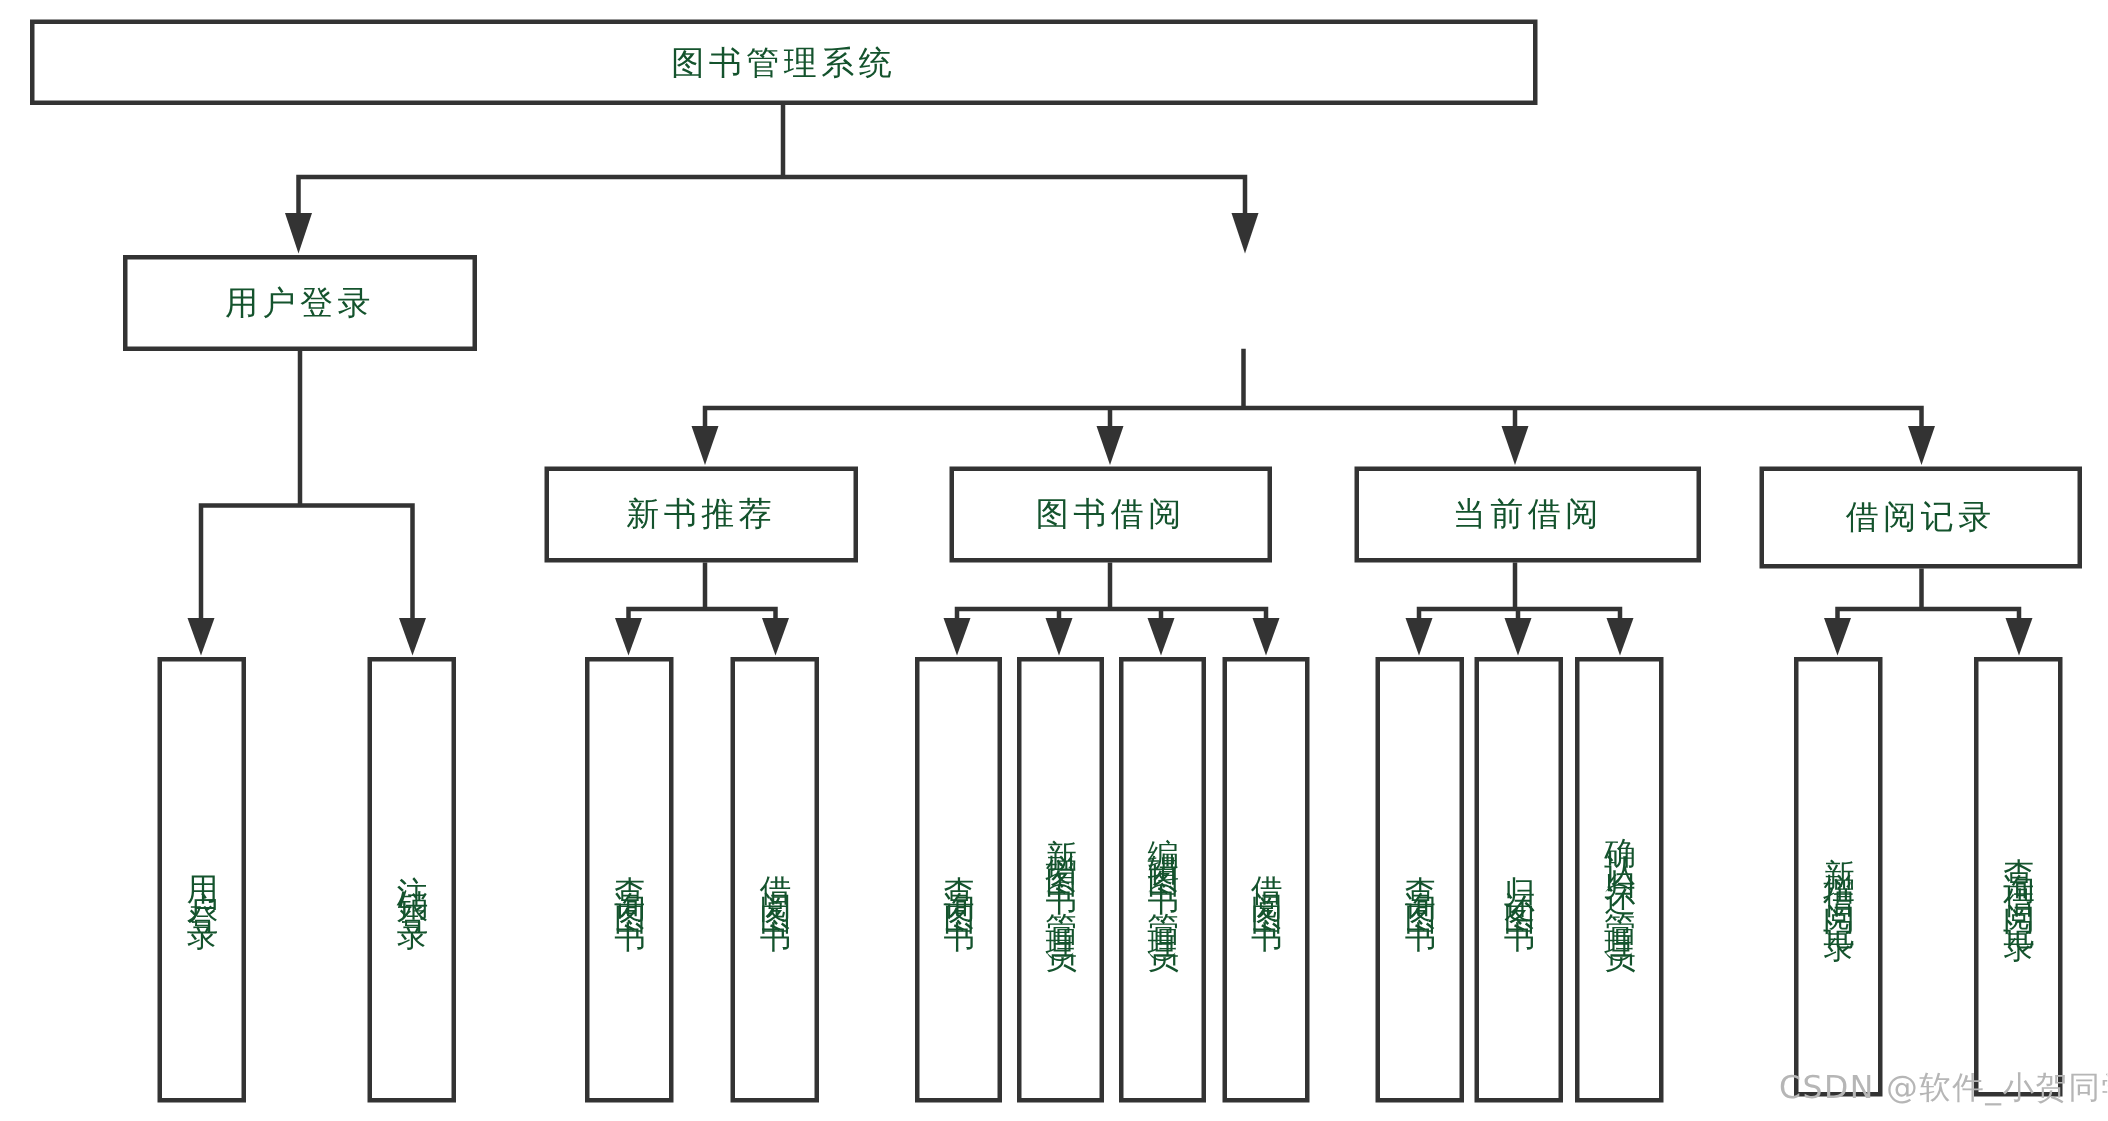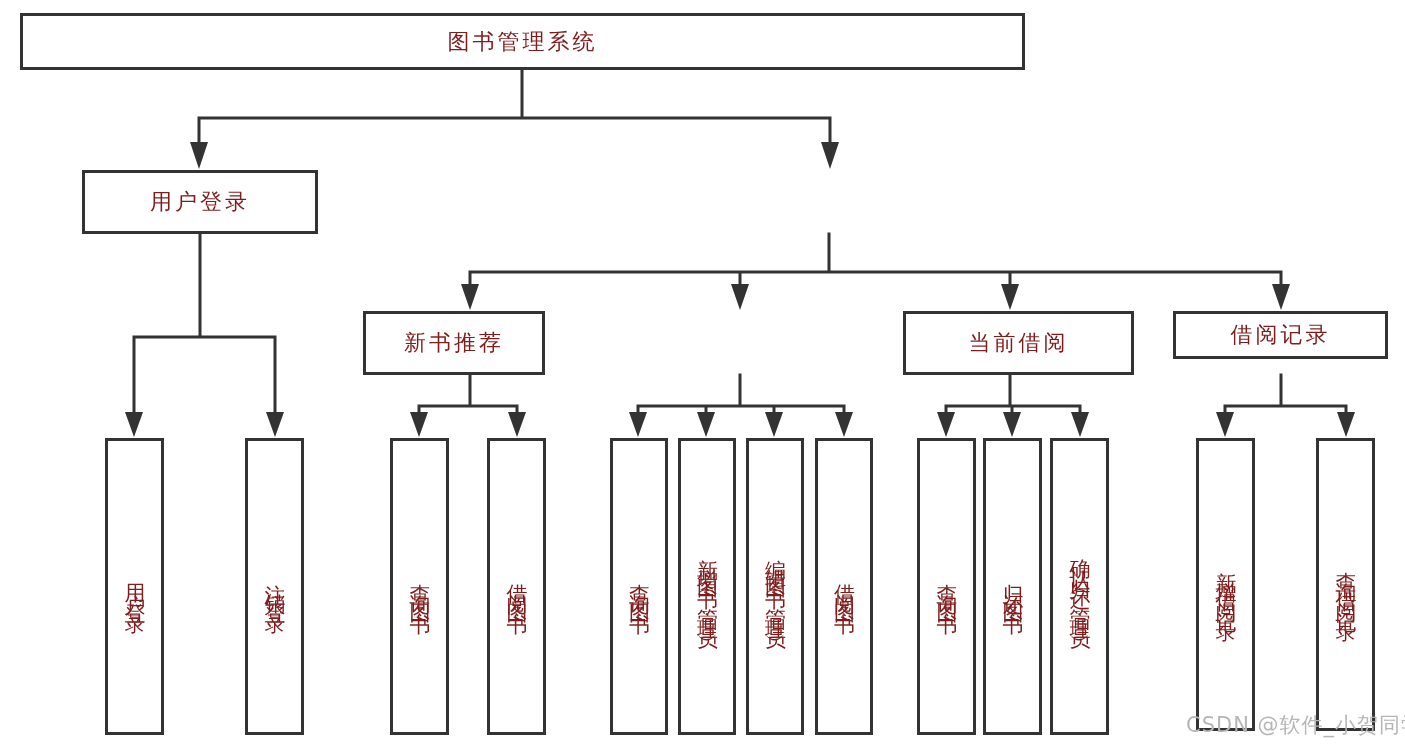--- a/index.html
+++ b/index.html
@@ -11,21 +11,21 @@
     overflow:hidden;
   }
   .connectors{
     position:absolute;left:0;top:0;z-index:0;
   }
   .node{
     position:absolute;
     box-sizing:border-box;
     background:#ffffff;
     border:3px solid #333333;
-    color:#7f1d1d;
+    color:#14532d;
     display:flex;
     align-items:center;
     justify-content:center;
     z-index:1;
   }
   .hbox{
     font-size:22px;
     letter-spacing:3px;
     white-space:nowrap;
   }
@@ -102,23 +102,24 @@
       <polygon points="1071,412 1089,412 1080,437"></polygon>
       <polygon points="1216,412 1234,412 1225,437"></polygon>
       <polygon points="1337,412 1355,412 1346,437"></polygon>
     </g>
   </svg>
 
   <div class="node hbox" style="left:20px;top:13px;width:1005px;height:57px">图书管理系统</div>
 
   <div class="node hbox" style="left:82px;top:170px;width:236px;height:64px">用户登录</div>
 
-  <div class="node hbox" style="left:363px;top:311px;width:182px;height:64px">新书推荐</div>
+  <div class="node hbox" style="left:363px;top:311px;width:209px;height:64px">新书推荐</div>
+  <div class="node hbox" style="left:633px;top:311px;width:215px;height:64px">图书借阅</div>
   <div class="node hbox" style="left:903px;top:311px;width:231px;height:64px">当前借阅</div>
-  <div class="node hbox" style="left:1173px;top:311px;width:215px;height:48px">借阅记录</div>
+  <div class="node hbox" style="left:1173px;top:311px;width:215px;height:68px">借阅记录</div>
 
   <div class="node vbox" style="left:105px;top:438px;width:59px;height:297px">用户登录</div>
   <div class="node vbox" style="left:245px;top:438px;width:59px;height:297px">注销登录</div>
 
   <div class="node vbox" style="left:390px;top:438px;width:59px;height:297px">查询图书</div>
   <div class="node vbox" style="left:487px;top:438px;width:59px;height:297px">借阅图书</div>
 
   <div class="node vbox" style="left:610px;top:438px;width:58px;height:297px">查询图书</div>
   <div class="node vbox" style="left:678px;top:438px;width:58px;height:297px">新增图书（管理员）</div>
   <div class="node vbox" style="left:746px;top:438px;width:58px;height:297px">编辑图书（管理员）</div>

